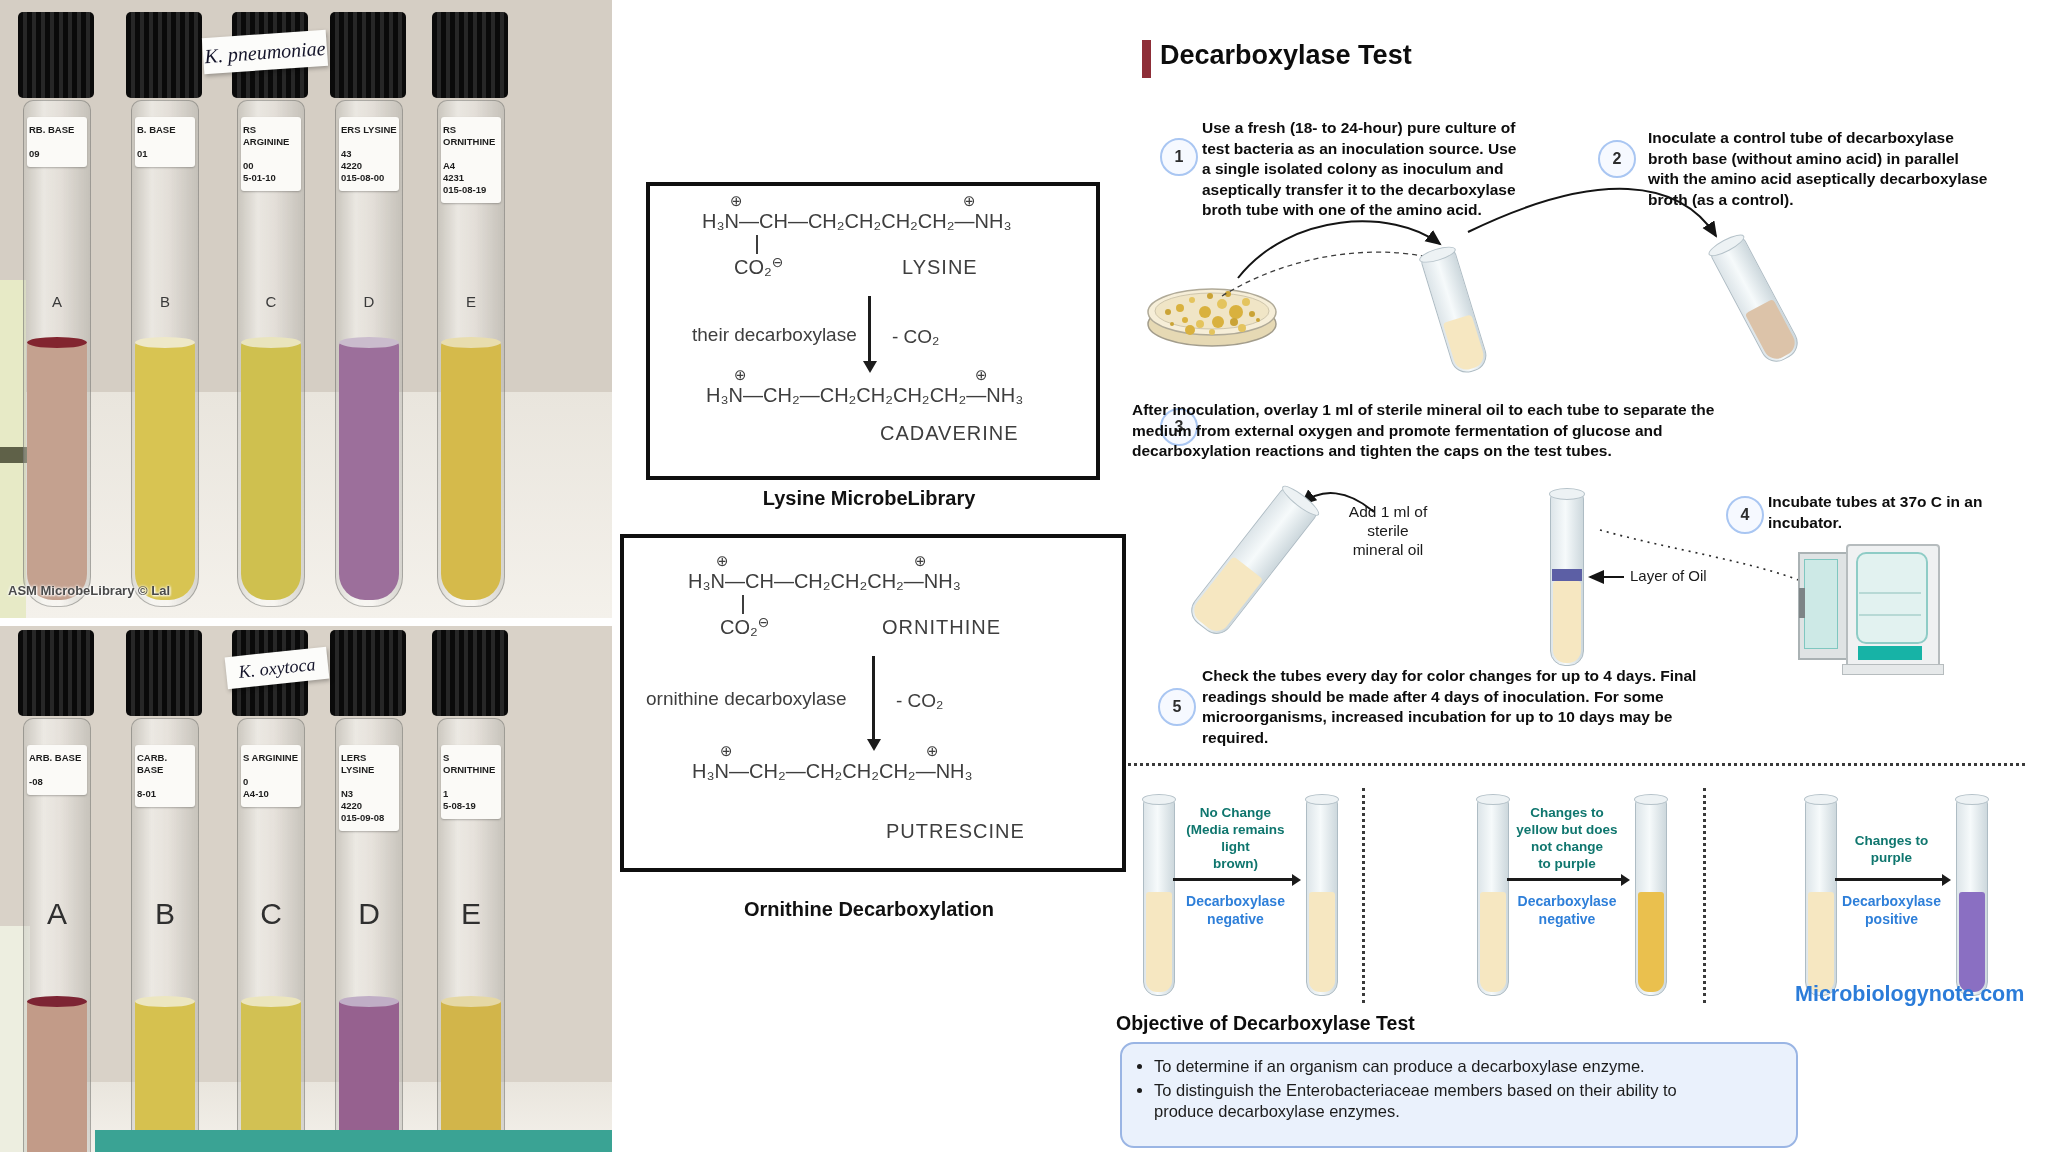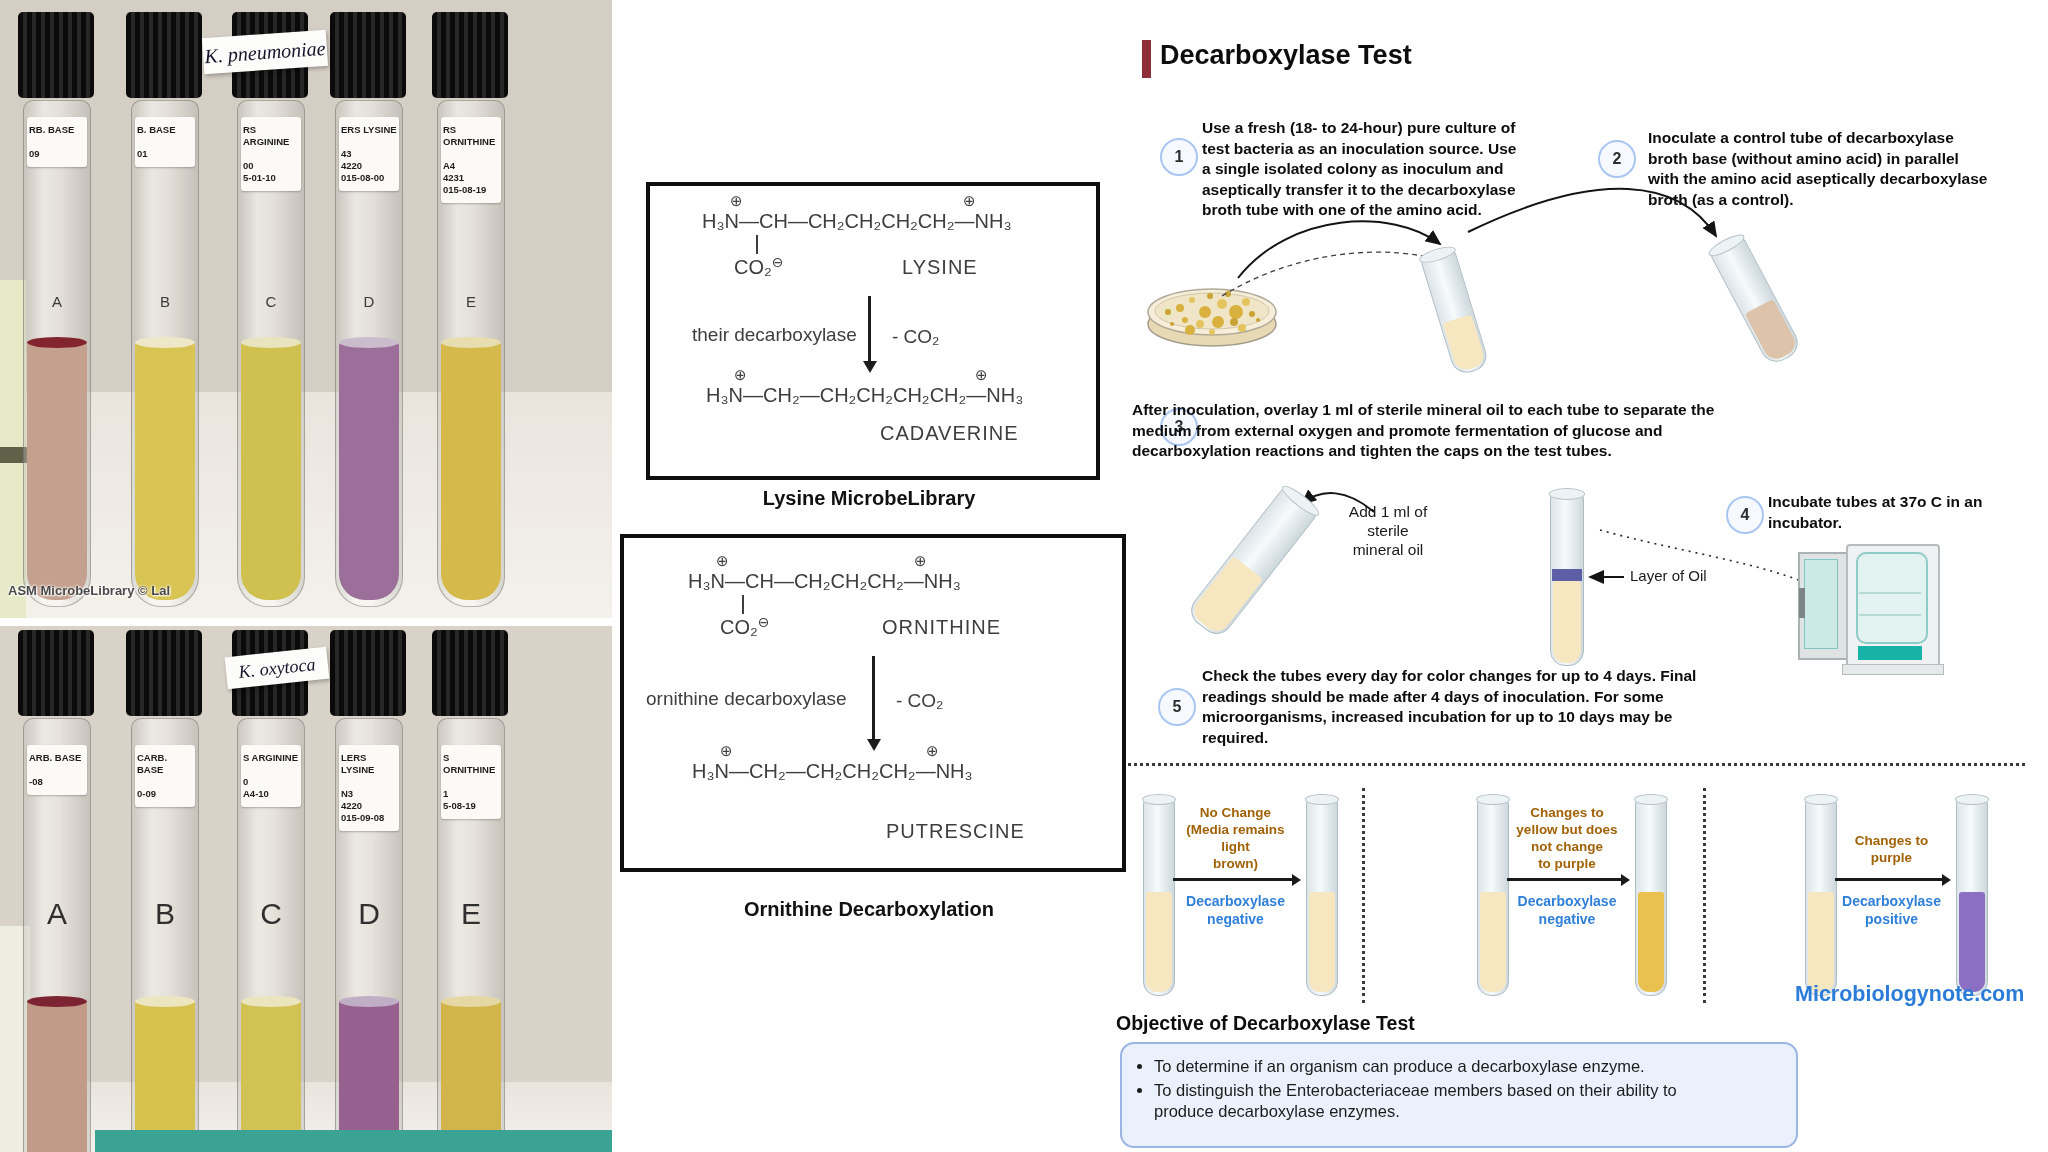--- a/index.html
+++ b/index.html
@@ -93,21 +93,21 @@
   #results>div{position:absolute;top:790px;height:215px}
   #results>div:nth-of-type(1){left:1133px;width:205px}
   #results>div:nth-of-type(2){left:1467px;width:200px}
   #results>div:nth-of-type(3){left:1795px;width:193px}
   .r-tube{position:absolute;top:8px;width:30px;height:196px;border:1.5px solid #aebcc4;border-radius:6px 6px 14px 14px;
           background:linear-gradient(90deg,#dde5e9,#f6fafb 45%,#cdd8dd)}
   .r-tube .rim{position:absolute;left:-2px;right:-2px;top:-5px;height:9px;border-radius:50%;background:#edf2f4;border:1.5px solid #b5c2c9}
   .r-tube-l{left:10px}
   .r-tube-r{right:0}
   .r-liq{position:absolute;left:2px;right:2px;bottom:3px;height:100px;border-radius:3px 3px 11px 11px}
-  .r-change{position:absolute;left:42px;right:42px;top:14px;text-align:center;font-weight:bold;font-size:13.5px;line-height:17px;color:#a16207}
+  .r-change{position:absolute;left:42px;right:42px;top:14px;text-align:center;font-weight:bold;font-size:13.5px;line-height:17px;color:#0f766e}
   #results>div:nth-of-type(3) .r-change{top:42px}
   .r-arrow{position:absolute;left:40px;right:46px;top:88px;height:2.5px;background:#1a1a1a}
   .r-arrow:after{content:"";position:absolute;right:-9px;top:-4.5px;border:6px solid transparent;border-left:9px solid #1a1a1a;border-right:0}
   .verdict{position:absolute;left:28px;right:28px;top:102px;text-align:center;font-weight:bold;font-size:14px;line-height:18px;color:#2e7fd9}
   
   #watermark{position:absolute;left:1795px;top:982px;width:222px;text-align:center;font-weight:bold;font-size:21.5px;color:#2b7cd9;cursor:pointer}
   #obj-head{position:absolute;left:1116px;top:1012px;font-weight:bold;font-size:19.5px;color:#0d0d0d}
   #obj-box{position:absolute;left:1120px;top:1042px;width:674px;height:102px;background:#eaf1fc;border:2px solid #9ab5e4;border-radius:14px}
   #obj-box ul{margin:12px 0 0 6px;padding-left:26px}
   #obj-box li{font-size:16.5px;line-height:21.5px;color:#1c1c1c;margin-bottom:2px}
@@ -212,21 +212,21 @@
             <div class="ring" style="background: rgb(125, 36, 51);"></div>
           </div>
         </div>
       </div>
 
       <div>
         <div class="cap"></div>
         <div class="glass">
           <div class="plabel pre">CARB. BASE
 
-0-09</div>
+8-01</div>
           <div class="letter">B</div>
           <div class="liquid" style="background: rgb(214, 193, 79);">
             <div class="ring" style="background: rgb(236, 230, 192);"></div>
           </div>
         </div>
       </div>
 
       <div>
         <div class="cap"></div>
         <div class="glass">

